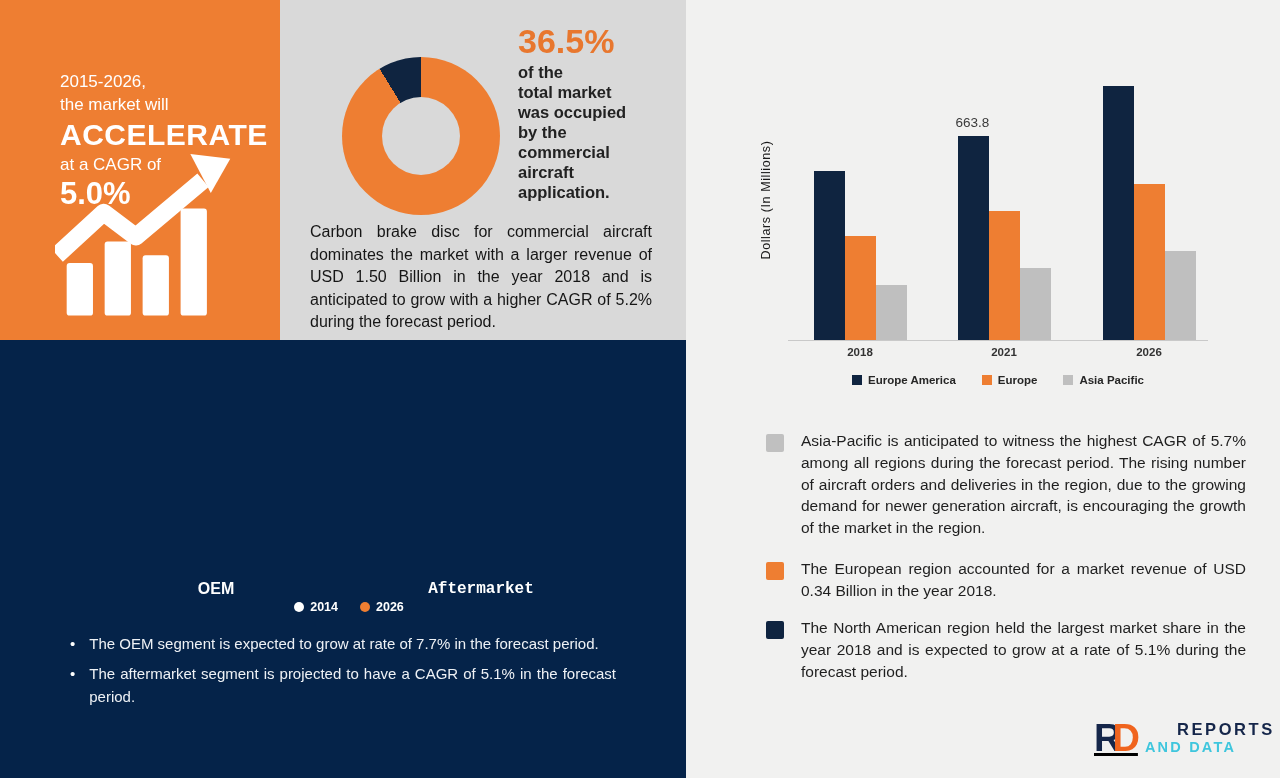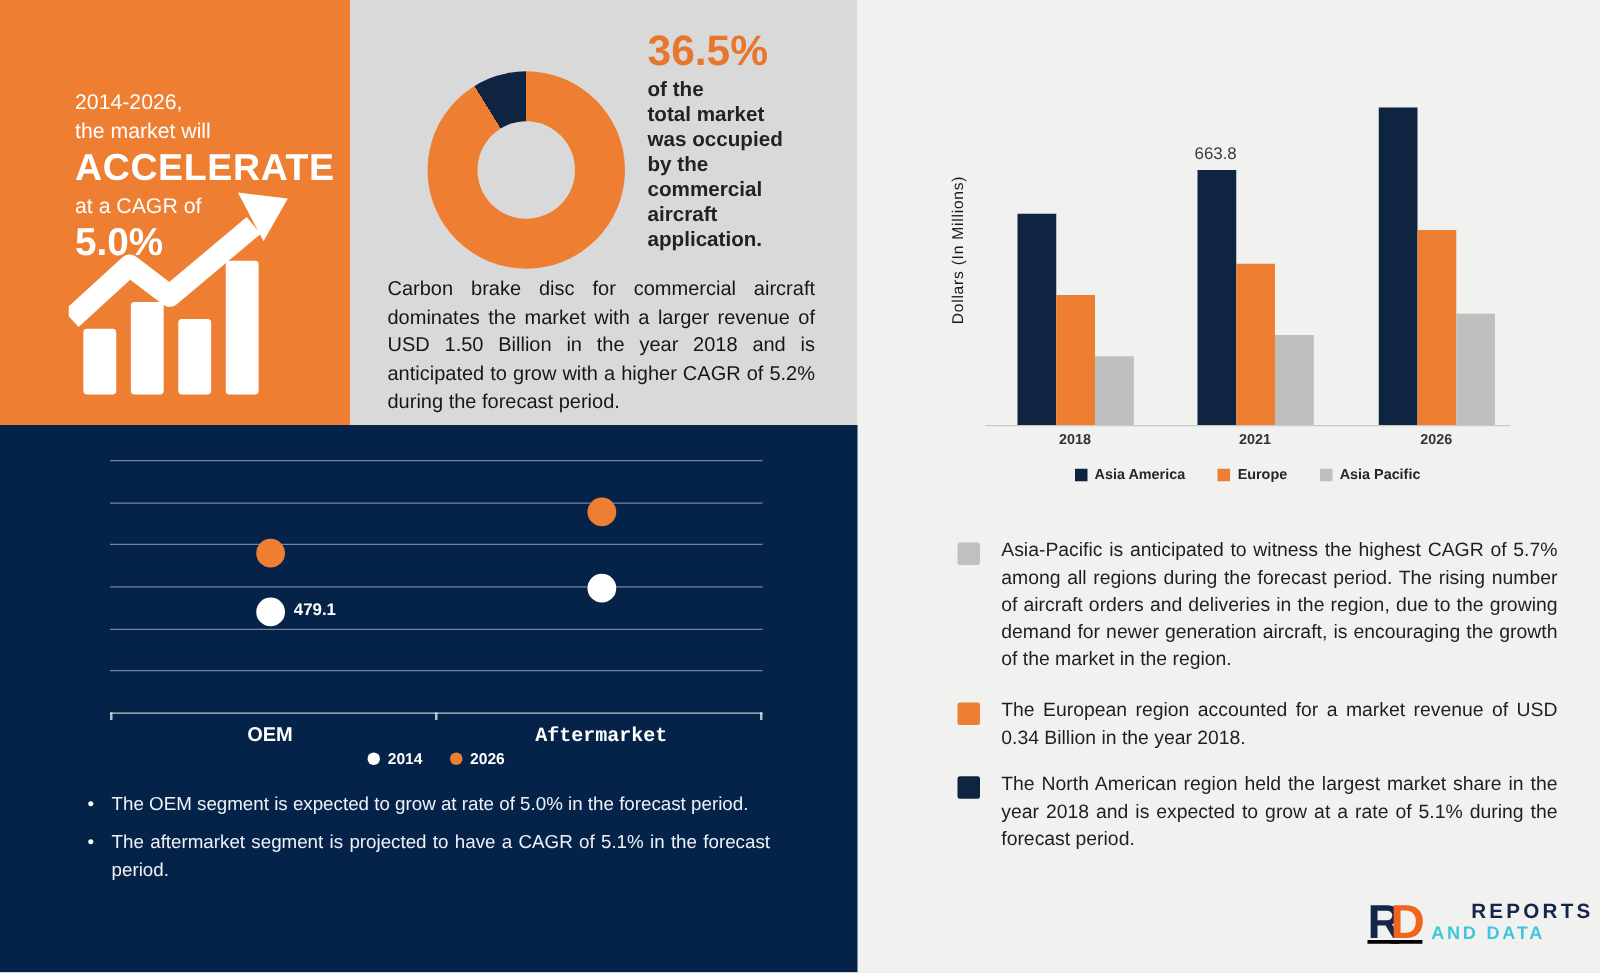--- a/index.html
+++ b/index.html
@@ -71,21 +71,21 @@
   .seg-marker{flex:0 0 auto;font-size:15px;line-height:23px;}
   .segment-bullets p{margin:0;font-size:15px;line-height:23px;text-align:justify;color:#eef1f5;}
 </style>
 </head>
 <body>
 
 <div class="canvas">
 
   <section class="orange-card">
     <div class="oc-text">
-      <div class="oc-small">2014-2026,</div>
+      <div class="oc-small">2015-2026,</div>
       <div class="oc-small">the market will</div>
       <div class="oc-big">ACCELERATE</div>
       <div class="oc-small">at a CAGR of</div>
       <div class="oc-big2">5.0%</div>
     </div>
     <svg class="growth-icon" width="185" height="178" viewBox="0 0 190 182" fill="none">
       <rect x="12" y="128" width="27" height="54" rx="3" fill="#fff"></rect>
       <rect x="51" y="106" width="27" height="76" rx="3" fill="#fff"></rect>
       <rect x="90" y="120" width="27" height="62" rx="3" fill="#fff"></rect>
       <rect x="129" y="72" width="27" height="110" rx="3" fill="#fff"></rect>
@@ -125,21 +125,21 @@
         <div class="bar-ann" style="left: 144.5px; bottom: 210px; width: 80px;">663.8</div>
       </div>
     <div class="bar-xticks" id="bar-xticks">
         <div class="xtick" style="left: 32px;">2018</div>
         <div class="xtick" style="left: 176px;">2021</div>
         <div class="xtick" style="left: 321px;">2026</div>
       </div>
     <div class="bar-legend">
       <span class="lg-item">
         <span class="lg-sq" style="background: rgb(15, 36, 64);"></span>
-        <span>Asia America</span>
+        <span>Europe America</span>
       </span>
       <span class="lg-item">
         <span class="lg-sq" style="background: rgb(238, 126, 50);"></span>
         <span>Europe</span>
       </span>
       <span class="lg-item">
         <span class="lg-sq" style="background: rgb(191, 191, 191);"></span>
         <span>Asia Pacific</span>
       </span>
     </div>
@@ -160,54 +160,38 @@
     <div class="logo">
       <span class="logo-mark"><span class="logo-r">R</span><span class="logo-d">D</span></span>
       <span class="logo-text">
         <span class="logo-line1">REPORTS</span>
         <span class="logo-line2">AND DATA</span>
       </span>
     </div>
   </section>
 
   <section class="navy-panel">
-    <div class="dot-plot" id="dot-plot">
-        <div class="gridline" style="top: 168.333px;"></div>
-        <div class="gridline" style="top: 134.667px;"></div>
-        <div class="gridline" style="top: 101px;"></div>
-        <div class="gridline" style="top: 67.3333px;"></div>
-        <div class="gridline" style="top: 33.6667px;"></div>
-        <div class="gridline" style="top: 0px;"></div>
-        <div class="axis-tick" style="left: 0px;"></div>
-        <div class="axis-tick" style="left: 260px;"></div>
-        <div class="axis-tick" style="left: 520px;"></div>
-        <div class="dot" style="left: 116.5px; top: 109.852px; background: rgb(255, 255, 255);"></div>
-        <div class="dot" style="left: 381.5px; top: 91.1833px; background: rgb(255, 255, 255);"></div>
-        <div class="dot" style="left: 116.5px; top: 63.4083px; background: rgb(238, 126, 50);"></div>
-        <div class="dot" style="left: 381.5px; top: 29.7417px; background: rgb(238, 126, 50);"></div>
-        <div class="dot-ann" style="left: 147px; top: 112.352px;">479.1</div>
-      </div>
     <div id="dot-cats">
         <div class="dot-cat" style="left: 156px;">OEM</div>
         <div class="dot-cat" style="left: 421px; font-family: Liberation Mono, monospace;">Aftermarket</div>
       </div>
     <div class="dot-legend">
       <span class="dlg-item">
         <span class="lg-dot" style="background: rgb(255, 255, 255);"></span>
         <span>2014</span>
       </span>
       <span class="dlg-item">
         <span class="lg-dot" style="background: rgb(238, 126, 50);"></span>
         <span>2026</span>
       </span>
     </div>
     <ul class="segment-bullets">
       <li>
         <span class="seg-marker">•</span>
-        <p>The OEM segment is expected to grow at rate of 5.0% in the forecast period.</p>
+        <p>The OEM segment is expected to grow at rate of 7.7% in the forecast period.</p>
       </li>
       <li>
         <span class="seg-marker">•</span>
         <p>The aftermarket segment is projected to have a CAGR of 5.1% in the forecast period.</p>
       </li>
     </ul>
   </section>
 </div>
 
 </body></html>

